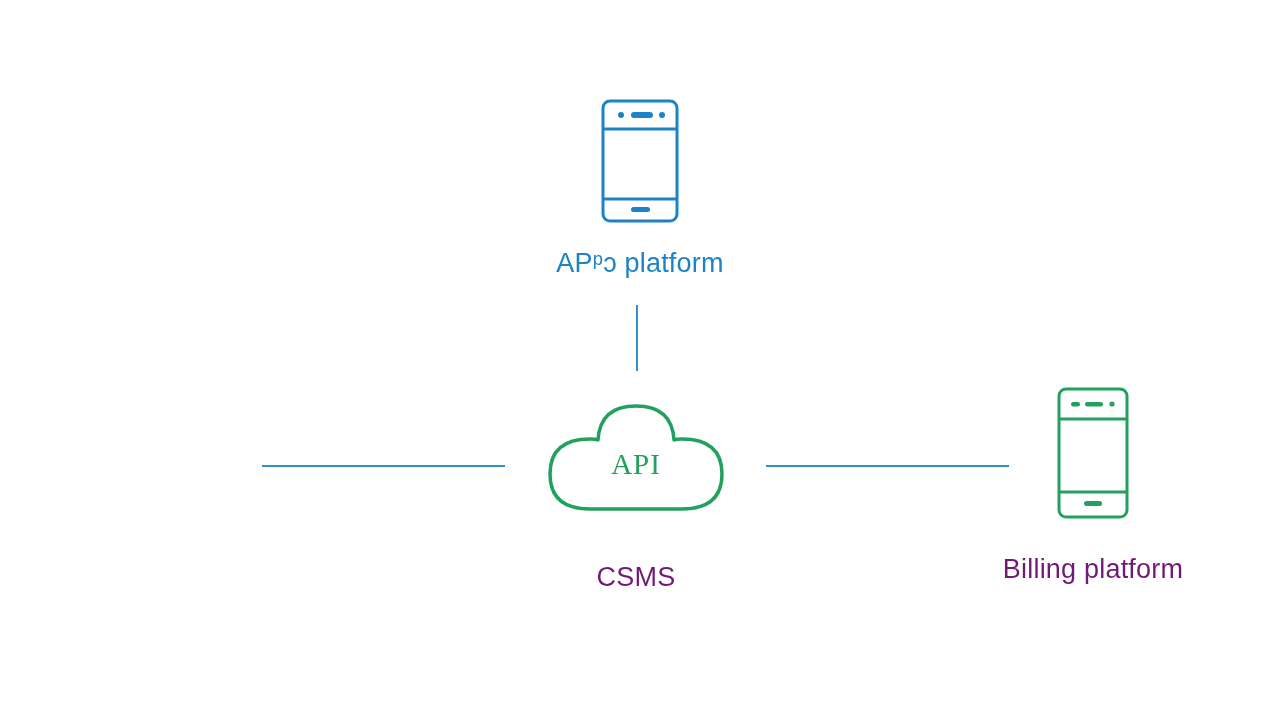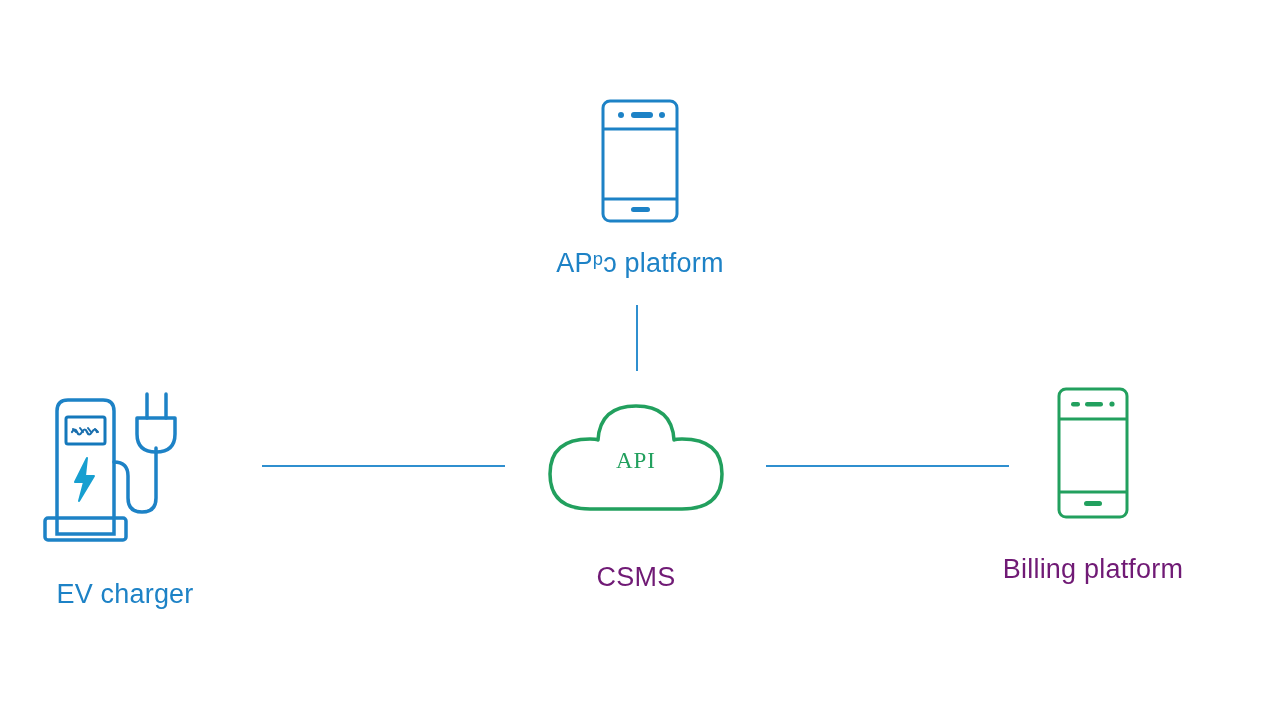--- a/index.html
+++ b/index.html
@@ -99,21 +99,21 @@
     height: 66px;
   }
 
   .cloud-text {
     position: absolute;
     left: 0;
     right: 0;
     top: 56px;
     text-align: center;
     font-family: "Liberation Serif", serif;
-    font-size: 23px;
+    font-size: 29px;
     color: #22a05e;
     letter-spacing: 1px;
   }
   .cloud-wrap {
     position: relative;
     width: 200px;
     height: 130px;
   }
 </style>
 </head>
@@ -129,45 +129,20 @@
         <line x1="8" y1="103" x2="82" y2="103" stroke="#1d82c6" stroke-width="3"></line>
         <circle cx="26" cy="19" r="3" fill="#1d82c6"></circle>
         <rect x="36" y="16" width="22" height="6" rx="3" fill="#1d82c6"></rect>
         <circle cx="67" cy="19" r="3" fill="#1d82c6"></circle>
         <rect x="36" y="111" width="19" height="5" rx="2.5" fill="#1d82c6"></rect>
       </svg>
     </span>
     <span class="node-label label-blue">APᵖɔ platform</span>
   </div>
 
-  <div class="node" id="node-ev-charger">
-    <span class="node-icon">
-      <svg width="200" height="165" viewBox="0 0 200 165" xmlns="http://www.w3.org/2000/svg">
-
-        <path d="M 32 25 Q 32 14 43 14 L 78 14 Q 89 14 89 25 L 89 148 L 32 148 Z" fill="none" stroke="#1d82c6" stroke-width="3.5"></path>
-
-        <rect x="20" y="132" width="81" height="22" rx="3" fill="none" stroke="#1d82c6" stroke-width="3.5"></rect>
-
-        <rect x="41" y="31" width="39" height="27" rx="2" fill="none" stroke="#1478bb" stroke-width="3"></rect>
-
-        <path d="M 47 46 q 3 -5 5 0 t 5 0 t 5 0 t 5 0 t 5 0" fill="none" stroke="#1a6fae" stroke-width="2.2" stroke-linecap="round"></path>
-        <path d="M 48 43 l 3 3 M 55 42 l 3 4 M 63 42 l 3 4 M 70 43 l 3 3" fill="none" stroke="#1a6fae" stroke-width="2" stroke-linecap="round"></path>
-
-        <path d="M 62 72 L 50 96 L 59 96 L 54 115 L 69 90 L 60 90 Z" fill="#179fd0" stroke="#179fd0" stroke-width="2" stroke-linejoin="round"></path>
-
-        <path d="M 89 76 q 14 0 14 14 l 0 22 q 0 14 14 14 q 14 0 14 -14 L 131 62" fill="none" stroke="#1d82c6" stroke-width="3.5" stroke-linecap="round"></path>
-
-        <path d="M 112 32 L 150 32 L 150 48 Q 150 66 131 66 Q 112 66 112 48 Z" fill="none" stroke="#1d82c6" stroke-width="3.5" stroke-linejoin="round"></path>
-
-        <line x1="122" y1="8" x2="122" y2="32" stroke="#1d82c6" stroke-width="3.5" stroke-linecap="round"></line>
-        <line x1="141" y1="8" x2="141" y2="32" stroke="#1d82c6" stroke-width="3.5" stroke-linecap="round"></line>
-      </svg>
-    </span>
-    <span class="node-label label-blue">EV charger</span>
-  </div>
 
   <div class="node" id="node-csms">
     <span class="node-icon cloud-wrap">
       <svg width="200" height="130" viewBox="0 0 200 130" xmlns="http://www.w3.org/2000/svg">
         <path d="M 62 48
                  Q 64 14 100 14
                  Q 136 14 138 48
                  Q 140 47 146 47
                  Q 186 47 186 82
                  Q 186 117 146 117

